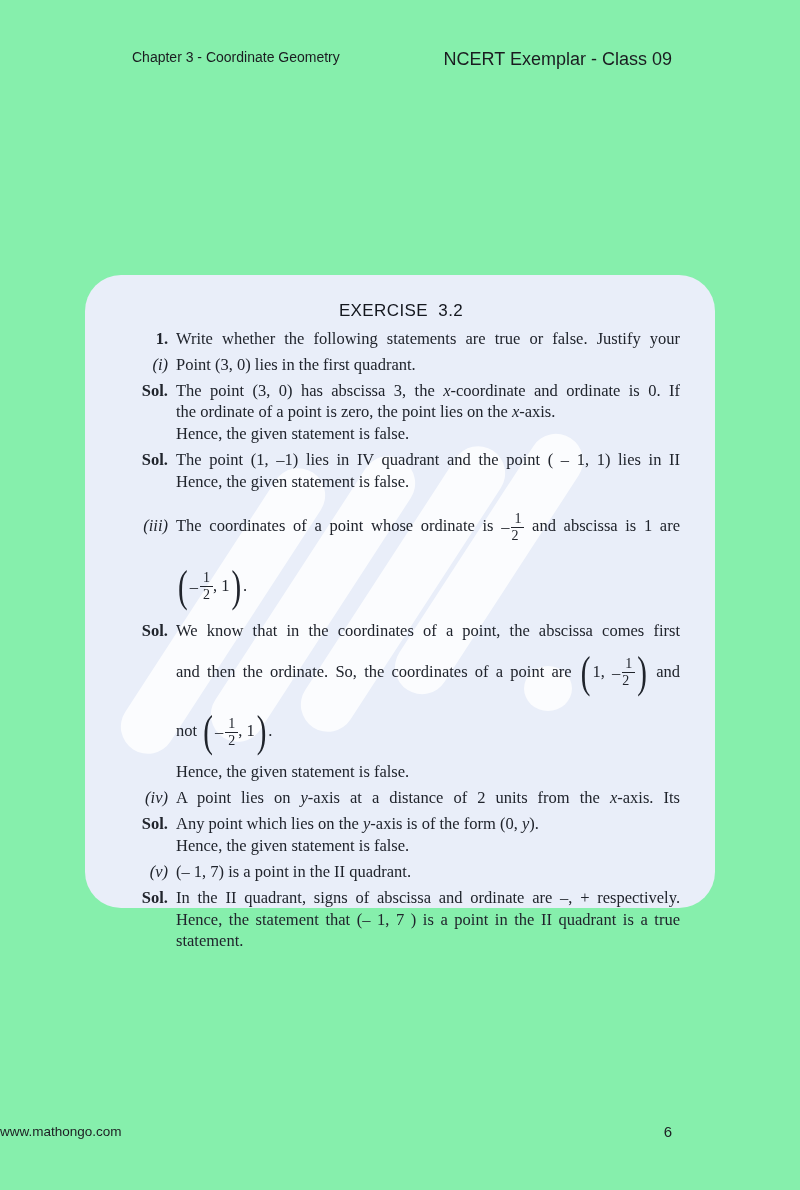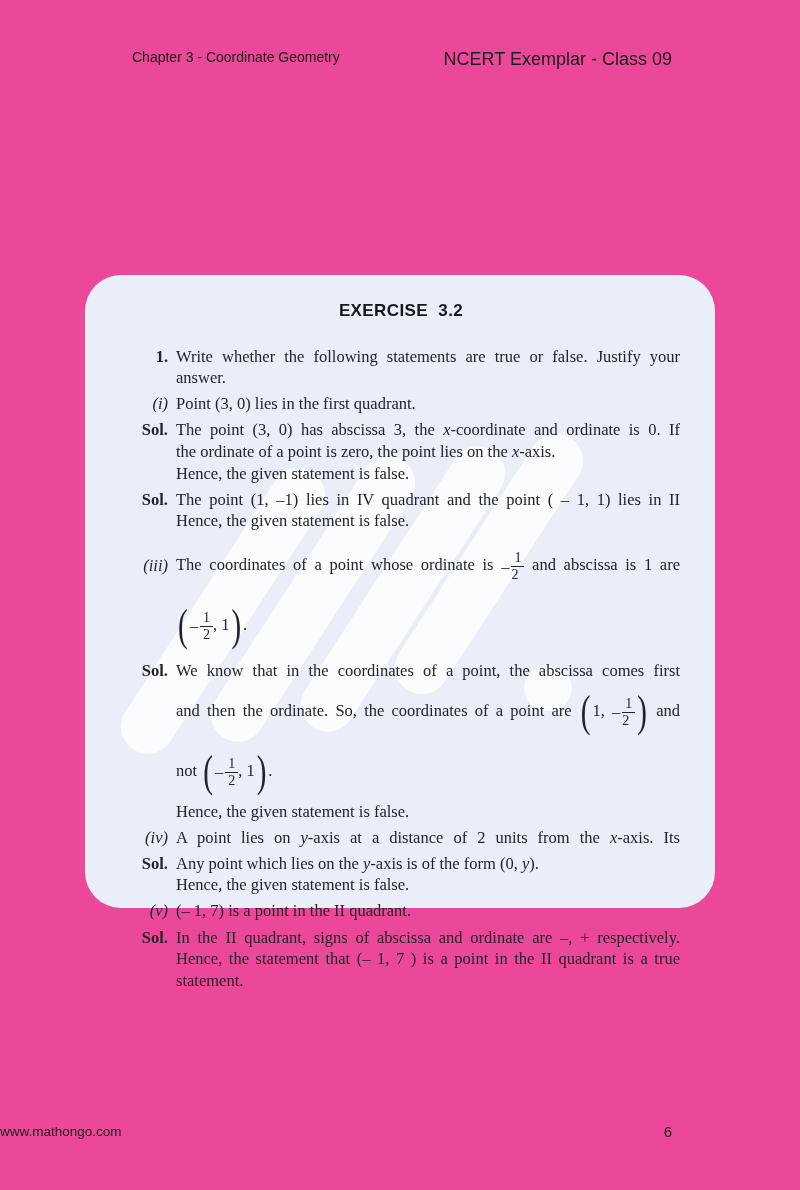--- a/index.html
+++ b/index.html
@@ -6,21 +6,21 @@
     --panel:#e9eef9;
     --ink:#20242c;
     --head:#1a1c20;
     --wm:rgba(255,255,255,0.8);
   }
   *{margin:0;padding:0;box-sizing:border-box;}
   html,body{background:#ffffff;}
   .page{
     position:relative;
     width:800px;height:1190px;
-    background:#ec4899;
+    background:#86efac;
     overflow:hidden;
     font-family:"Liberation Serif",serif;
     color:var(--ink);
   }
   
   .hdr-left{position:absolute;left:132px;top:49px;font-family:"Liberation Sans",sans-serif;font-size:14px;color:var(--head);}
   .hdr-right{position:absolute;right:128px;top:49px;font-family:"Liberation Sans",sans-serif;font-size:18px;color:var(--head);}
   
   .panel-bg{
     position:absolute;left:85px;top:275px;width:630px;height:633px;
@@ -35,22 +35,22 @@
   .wm .b4{left:462px;top:414px;height:300px;}
   .wm .dot{position:absolute;left:524px;top:666px;width:48px;height:45px;background:var(--wm);border-radius:50%;}
   
   .content{
     position:absolute;left:122px;top:300px;width:558px;z-index:2;
     font-size:16.5px;line-height:21.6px;
   }
   .ex-title{
     text-align:center;
     font-family:"Liberation Sans",sans-serif;
-    font-weight:bold;font-size:17px;letter-spacing:0.4px;
-    color:#14171e;margin-bottom:24px;white-space:pre;
+    font-weight:normal;font-size:17px;letter-spacing:0.4px;
+    color:#14171e;margin-bottom:6px;white-space:pre;
   }
   .row{display:flex;align-items:baseline;}
   .row.item{margin-top:4.5px;}
   .row.math{padding:15px 0 13px 0;}
   .lab{flex:none;width:46px;text-align:right;margin-right:8px;}
   .lab.b{font-weight:bold;}
   .lab.i{font-style:italic;}
   .bod{flex:1;display:block;}
   .just .bod{text-align:justify;text-align-last:justify;}
   
@@ -88,24 +88,20 @@
     <div class="dot"></div>
   </div>
 
   <div class="content">
     <div class="ex-title">EXERCISE  3.2</div>
     <div>
         <div class="row just item">
           <span class="lab b">1.</span>
           <span class="bod">Write whether the following statements are true or  false. Justify your</span>
         </div>
-        <div class="row">
-          <span class="lab "></span>
-          <span class="bod">answer.</span>
-        </div>
         <div class="row item">
           <span class="lab i">(i)</span>
           <span class="bod">Point (3, 0) lies in the first quadrant.</span>
         </div>
         <div class="row just item">
           <span class="lab b">Sol.</span>
           <span class="bod">The point (3, 0) has  abscissa 3, the <i>x</i>-coordinate  and ordinate is 0.  If</span>
         </div>
         <div class="row">
           <span class="lab "></span>

